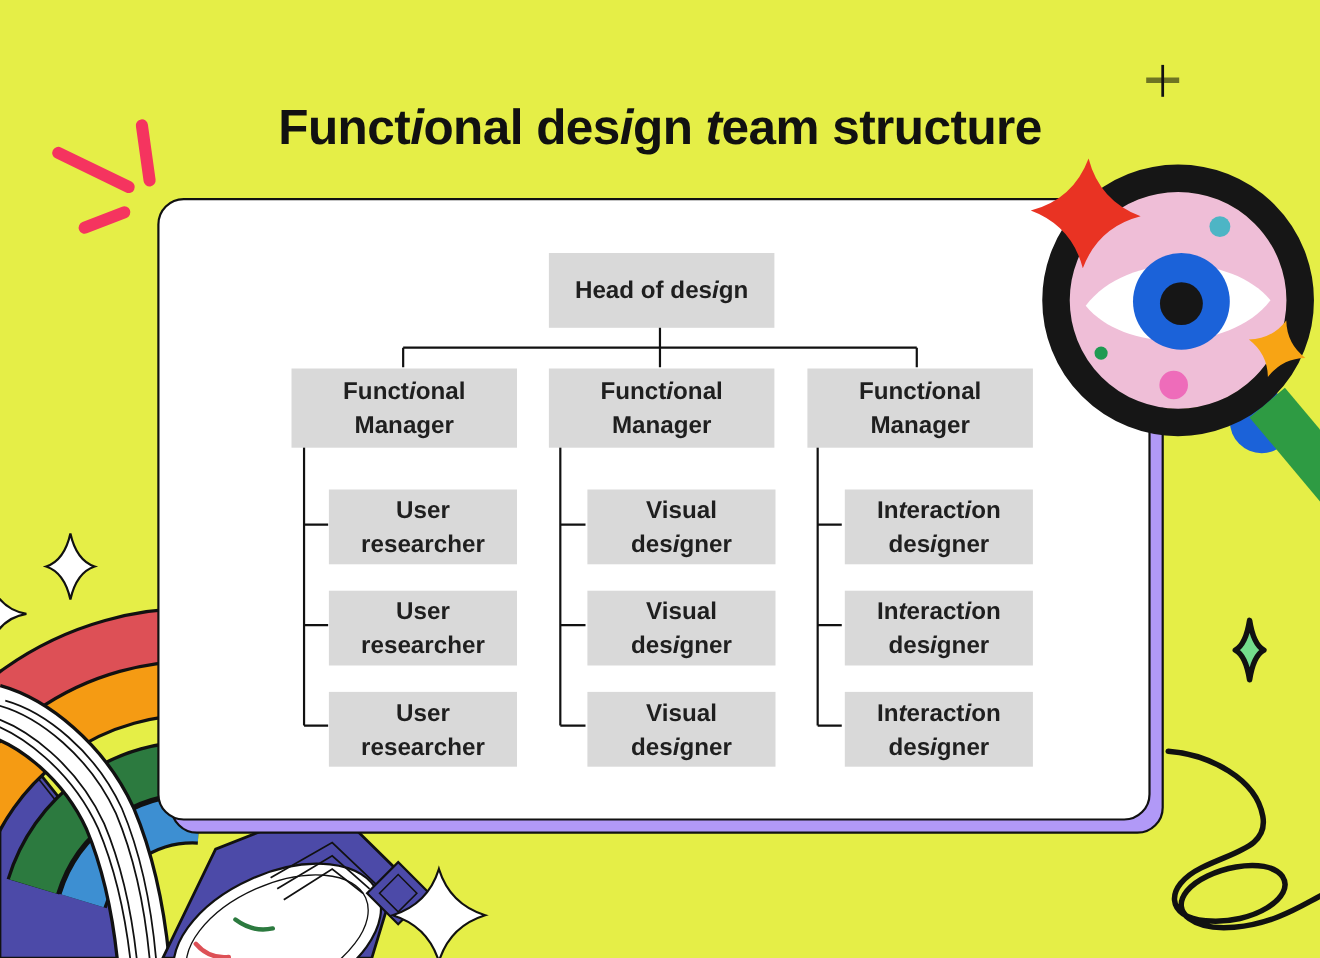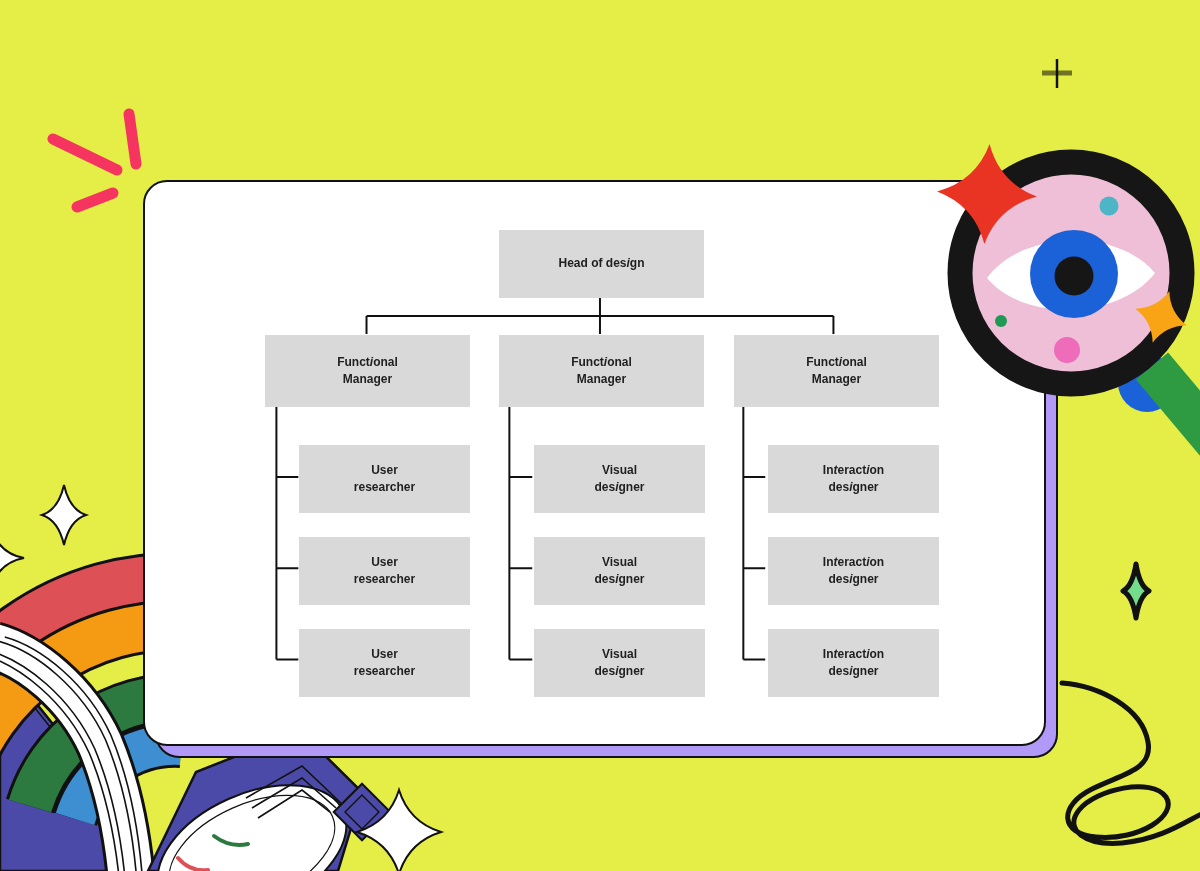--- a/index.html
+++ b/index.html
@@ -9,21 +9,21 @@
     font-size:45px;font-weight:bold;letter-spacing:-0.5px;color:var(--title-text,#111);}
   .it{font-style:italic;}
   .decor,.magnifier{position:absolute;left:0;top:0;width:1200px;height:871px;pointer-events:none;}
   .card-shadow{position:absolute;left:155px;top:192px;width:903px;height:566px;box-sizing:border-box;
     background:var(--card-shadow,#b199f7);border:2.5px solid var(--card-border,#111);border-radius:24px;}
   .card{position:absolute;left:143px;top:180px;width:903px;height:566px;box-sizing:border-box;
     background:var(--card-bg,#fff);border:2.5px solid var(--card-border,#111);border-radius:24px;}
   .connectors{position:absolute;left:0;top:0;width:100%;height:100%;}
   .node{position:absolute;background:var(--node-bg,#d9d9d9);display:flex;flex-direction:column;
     align-items:center;justify-content:center;text-align:left;
-    font-weight:bold;font-size:12px;line-height:1.42;color:var(--node-text,#1f1f1f);}
+    font-weight:bold;font-size:22px;line-height:1.42;color:var(--node-text,#1f1f1f);}
 </style>
 </head>
 <body>
 
 <div class="stage">
 
   <svg class="decor" viewBox="0 0 1200 871" aria-hidden="true">
 
     <g stroke="var(--sparkle-burst,#f5345f)" stroke-width="11" stroke-linecap="round">
       <path d="M53 139 L117 170"></path>
@@ -90,20 +90,21 @@
     <path d="M1136 564 Q1139.5 586 1149 591 Q1139.5 596 1136 618 Q1132.5 596 1123 591 Q1132.5 586 1136 564 Z" fill="var(--sparkle-green,#74dd8c)" stroke="#111" stroke-width="5" stroke-linejoin="round"></path>
 
     <g>
       <path d="M1042 73 H1072" stroke="#6e7423" stroke-width="5"></path>
       <path d="M1057 59 V88" stroke="#111" stroke-width="2.5"></path>
     </g>
 
     <path fill="none" stroke="#111" stroke-width="5" stroke-linecap="round" d="M1062 683 C 1100 686 1142 708 1148 742 C 1153 770 1122 774 1092 789 C 1058 806 1060 834 1096 837 C 1140 841 1178 815 1166 797 C 1152 777 1096 789 1079 810 C 1063 830 1086 846 1122 843 C 1165 839 1190 818 1210 810"></path>
   </svg>
 
+  <h1 class="page-title"><span>Funct</span><span class="it">i</span><span>onal des</span><span class="it">i</span><span>gn </span><span class="it">t</span><span>eam structure</span></h1>
 
   <div class="card-shadow"></div>
 
   <div class="card">
     <svg class="connectors" viewBox="0 0 903 566" preserveAspectRatio="none" aria-hidden="true">
       <g fill="none" stroke="var(--connector,#111)" stroke-width="2">
         <path d="M457 116 V153 M222.5 135 H691.5 M222.5 135 V153 M691.5 135 V153"></path>
         <path d="M132 225 V481 M132 297 H154 M132 389 H154 M132 481 H154"></path>
         <path d="M366 225 V481 M366 297 H389 M366 389 H389 M366 481 H389"></path>
         <path d="M601 225 V481 M601 297 H623 M601 389 H623 M601 481 H623"></path>

